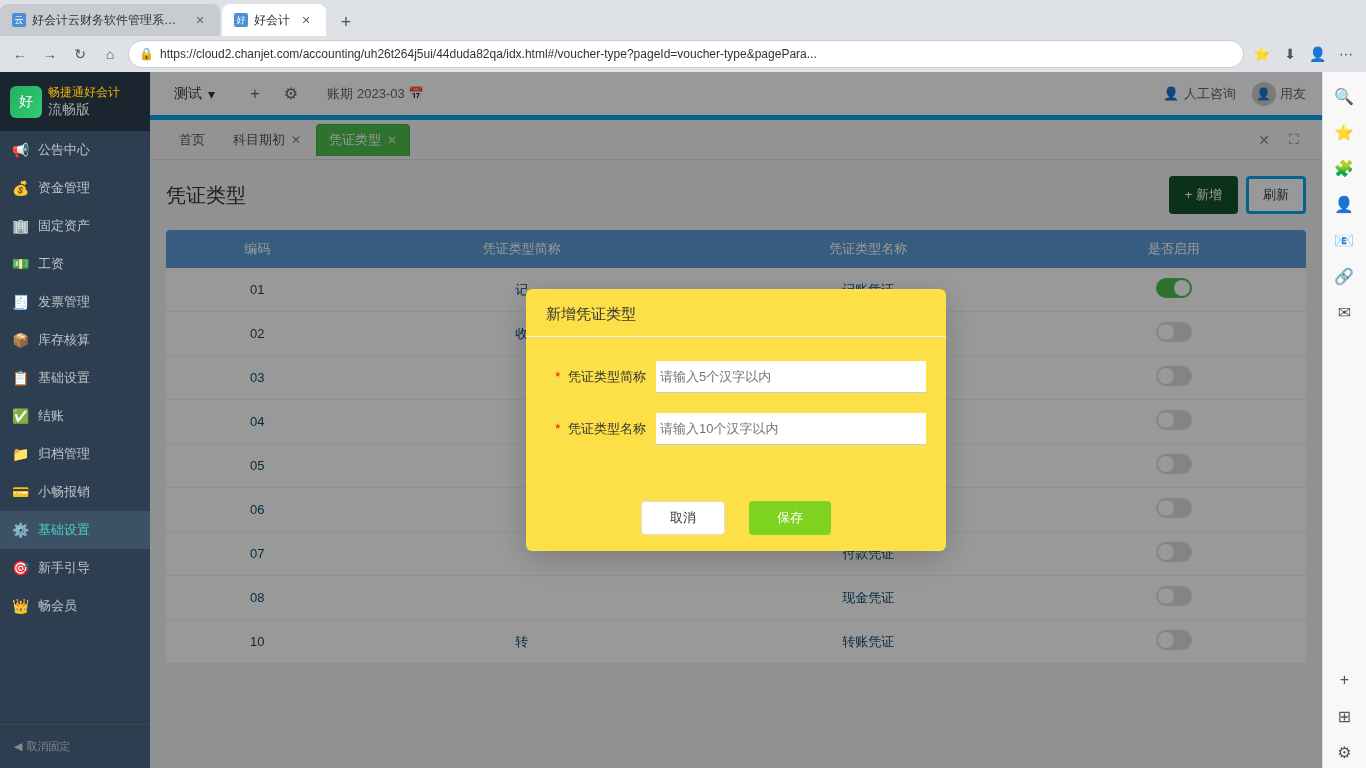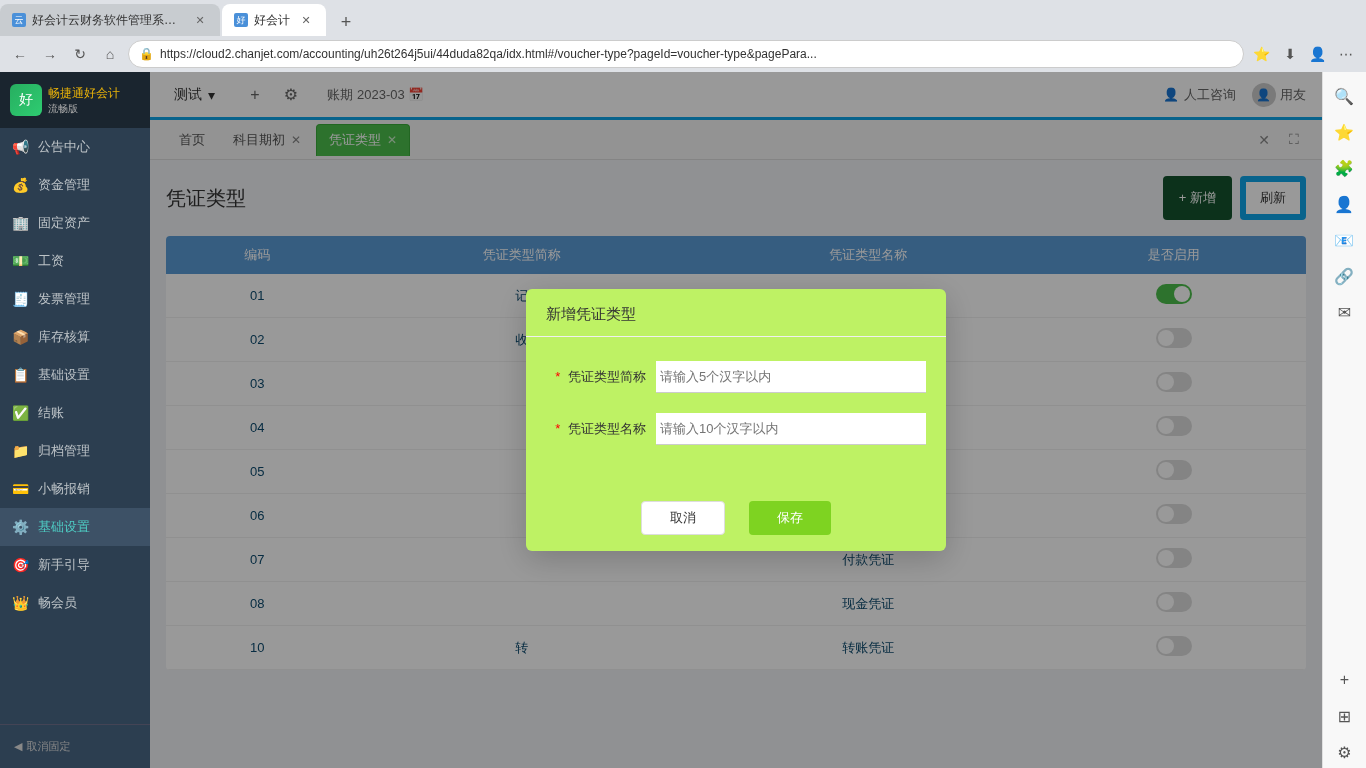--- a/index.html
+++ b/index.html
@@ -34,21 +34,21 @@
     .sidebar-scroll::-webkit-scrollbar { width: 4px; }
     .sidebar-scroll::-webkit-scrollbar-thumb { background: #445; border-radius: 2px; }
     .sidebar-item { display: flex; align-items: center; padding: 10px 12px; cursor: pointer; color: #bdc3c7; font-size: 13px; gap: 8px; transition: background 0.2s; }
     .sidebar-item.active { background: #3d5166; color: #4ecdc4; }
     .sidebar-item-icon { width: 18px; height: 18px; flex-shrink: 0; display: flex; align-items: center; justify-content: center; font-size: 14px; }
     .sidebar-bottom { border-top: 1px solid #445; padding: 8px; }
     .sidebar-cancel-pin { display: flex; align-items: center; gap: 4px; color: #888; font-size: 11px; cursor: pointer; padding: 6px; }
 
     
     .main-area { flex: 1; display: flex; flex-direction: column; overflow: hidden; }
-    .app-header { background: #fff; height: 48px; display: flex; align-items: center; padding: 0 16px; gap: 10px; border-bottom: 3px solid #0ea5e9; flex-shrink: 0; }
+    .app-header { background: #fff; height: 48px; display: flex; align-items: center; padding: 0 16px; gap: 10px; border-bottom: 5px solid #0ea5e9; flex-shrink: 0; }
     .company-selector { display: flex; align-items: center; gap: 6px; font-size: 14px; color: #333; cursor: pointer; padding: 4px 8px; border-radius: 4px; }
     .header-actions { display: flex; align-items: center; gap: 8px; margin-left: 8px; }
     .header-btn { width: 28px; height: 28px; display: flex; align-items: center; justify-content: center; border-radius: 4px; cursor: pointer; color: #666; font-size: 16px; }
     .period-info { display: flex; align-items: center; gap: 4px; margin-left: 12px; color: #666; font-size: 13px; }
     .header-right { margin-left: auto; display: flex; align-items: center; gap: 16px; }
     .consultation-btn { display: flex; align-items: center; gap: 4px; color: #666; font-size: 13px; cursor: pointer; }
     .user-btn { display: flex; align-items: center; gap: 4px; color: #666; font-size: 13px; cursor: pointer; }
     .user-avatar { width: 24px; height: 24px; border-radius: 50%; background: #ccc; display: flex; align-items: center; justify-content: center; font-size: 12px; }
 
     
@@ -58,37 +58,37 @@
     .page-tab-close { margin-left: 6px; font-size: 12px; opacity: 0.7; }
     .expand-btn { margin-left: auto; display: flex; gap: 6px; }
     .expand-icon-btn { width: 24px; height: 24px; display: flex; align-items: center; justify-content: center; cursor: pointer; color: #888; font-size: 14px; border-radius: 3px; }
 
     
     .page-content { flex: 1; background: #f0f2f5; overflow-y: auto; padding: 16px; position: relative; }
     .page-header { display: flex; align-items: center; justify-content: space-between; margin-bottom: 16px; }
     .page-title { font-size: 20px; color: #333; font-weight: 500; }
     .page-actions { display: flex; gap: 8px; }
     .btn-primary { background: #14532d; color: #fff; border: none; padding: 7px 16px; border-radius: 4px; font-size: 13px; cursor: pointer; display: flex; align-items: center; gap: 4px; }
-    .btn-default { background: #fff; color: #333; border: 6px solid #0ea5e9; padding: 7px 14px; border-radius: 4px; font-size: 13px; cursor: pointer; display: flex; align-items: center; gap: 4px; }
+    .btn-default { background: #fff; color: #333; border: 3px solid #0ea5e9; padding: 7px 14px; border-radius: 4px; font-size: 13px; cursor: pointer; display: flex; align-items: center; gap: 4px; }
 
     
     .data-table { width: 100%; border-collapse: collapse; background: #fff; border-radius: 4px; overflow: hidden; }
     .data-table thead tr { background: #5b9bd5; color: #fff; }
     .data-table thead th { padding: 10px 16px; font-size: 13px; font-weight: normal; text-align: center; }
     .data-table tbody tr { border-bottom: 1px solid #f0f0f0; }
     .data-table tbody td { padding: 10px 16px; font-size: 13px; color: #0c4a6e; text-align: center; }
 
     .toggle-switch { width: 36px; height: 20px; border-radius: 10px; background: #ddd; position: relative; cursor: pointer; display: inline-block; }
     .toggle-switch.on { background: #4cbf4b; }
     .toggle-switch::after { content: ''; position: absolute; top: 2px; left: 2px; width: 16px; height: 16px; border-radius: 50%; background: #fff; transition: 0.2s; }
     .toggle-switch.on::after { left: 18px; }
 
     
     .dialog-overlay { position: fixed; top: 72px; left: 150px; right: 44px; bottom: 0; background: rgba(0,0,0,0.4); z-index: 1000; display: flex; align-items: center; justify-content: center; }
-    .dialog { background: #bef264; border-radius: 6px; padding: 0; width: 420px; box-shadow: 0 8px 32px rgba(0,0,0,0.2); }
+    .dialog { background: #fde047; border-radius: 6px; padding: 0; width: 420px; box-shadow: 0 8px 32px rgba(0,0,0,0.2); }
     .dialog-header { padding: 16px 20px 12px; border-bottom: 1px solid #f0f0f0; font-size: 15px; font-weight: 500; color: #333; }
     .dialog-body { padding: 24px 20px; }
     .form-item { display: flex; align-items: center; margin-bottom: 20px; }
     .form-label { width: 100px; font-size: 13px; color: #333; text-align: right; margin-right: 10px; flex-shrink: 0; }
     .form-required { color: #f00; margin-right: 4px; }
     .form-input { flex: 1; height: 32px; border: none; border-bottom: 1px solid #ccc; outline: none; font-size: 13px; padding: 0 4px; color: #333; }
     .dialog-footer { padding: 12px 20px 16px; display: flex; justify-content: center; gap: 24px; }
     .btn-cancel { background: #fff; color: #333; border: 1px solid #ddd; padding: 7px 28px; border-radius: 4px; font-size: 13px; cursor: pointer; }
     .btn-save { background: #7ed321; color: #fff; border: none; padding: 7px 28px; border-radius: 4px; font-size: 13px; cursor: pointer; }
 
@@ -135,21 +135,21 @@
   </div>
 </div>
 
 <div class="app-container">
 
   <div class="sidebar">
     <div class="sidebar-logo">
       <div class="sidebar-logo-icon">好</div>
       <div>
         <div style="color:#eab308;font-size:12px;">畅捷通好会计</div>
-        <div style="color:#aaa;font-size:10px;">流畅版</div>
+        <div style="color:#aaa;font-size:14px;">流畅版</div>
       </div>
     </div>
     <div class="sidebar-scroll">
       <div class="sidebar-item">
         <span class="sidebar-item-icon">📢</span>
         <span>公告中心</span>
       </div>
       <div class="sidebar-item">
         <span class="sidebar-item-icon">💰</span>
         <span>资金管理</span>

